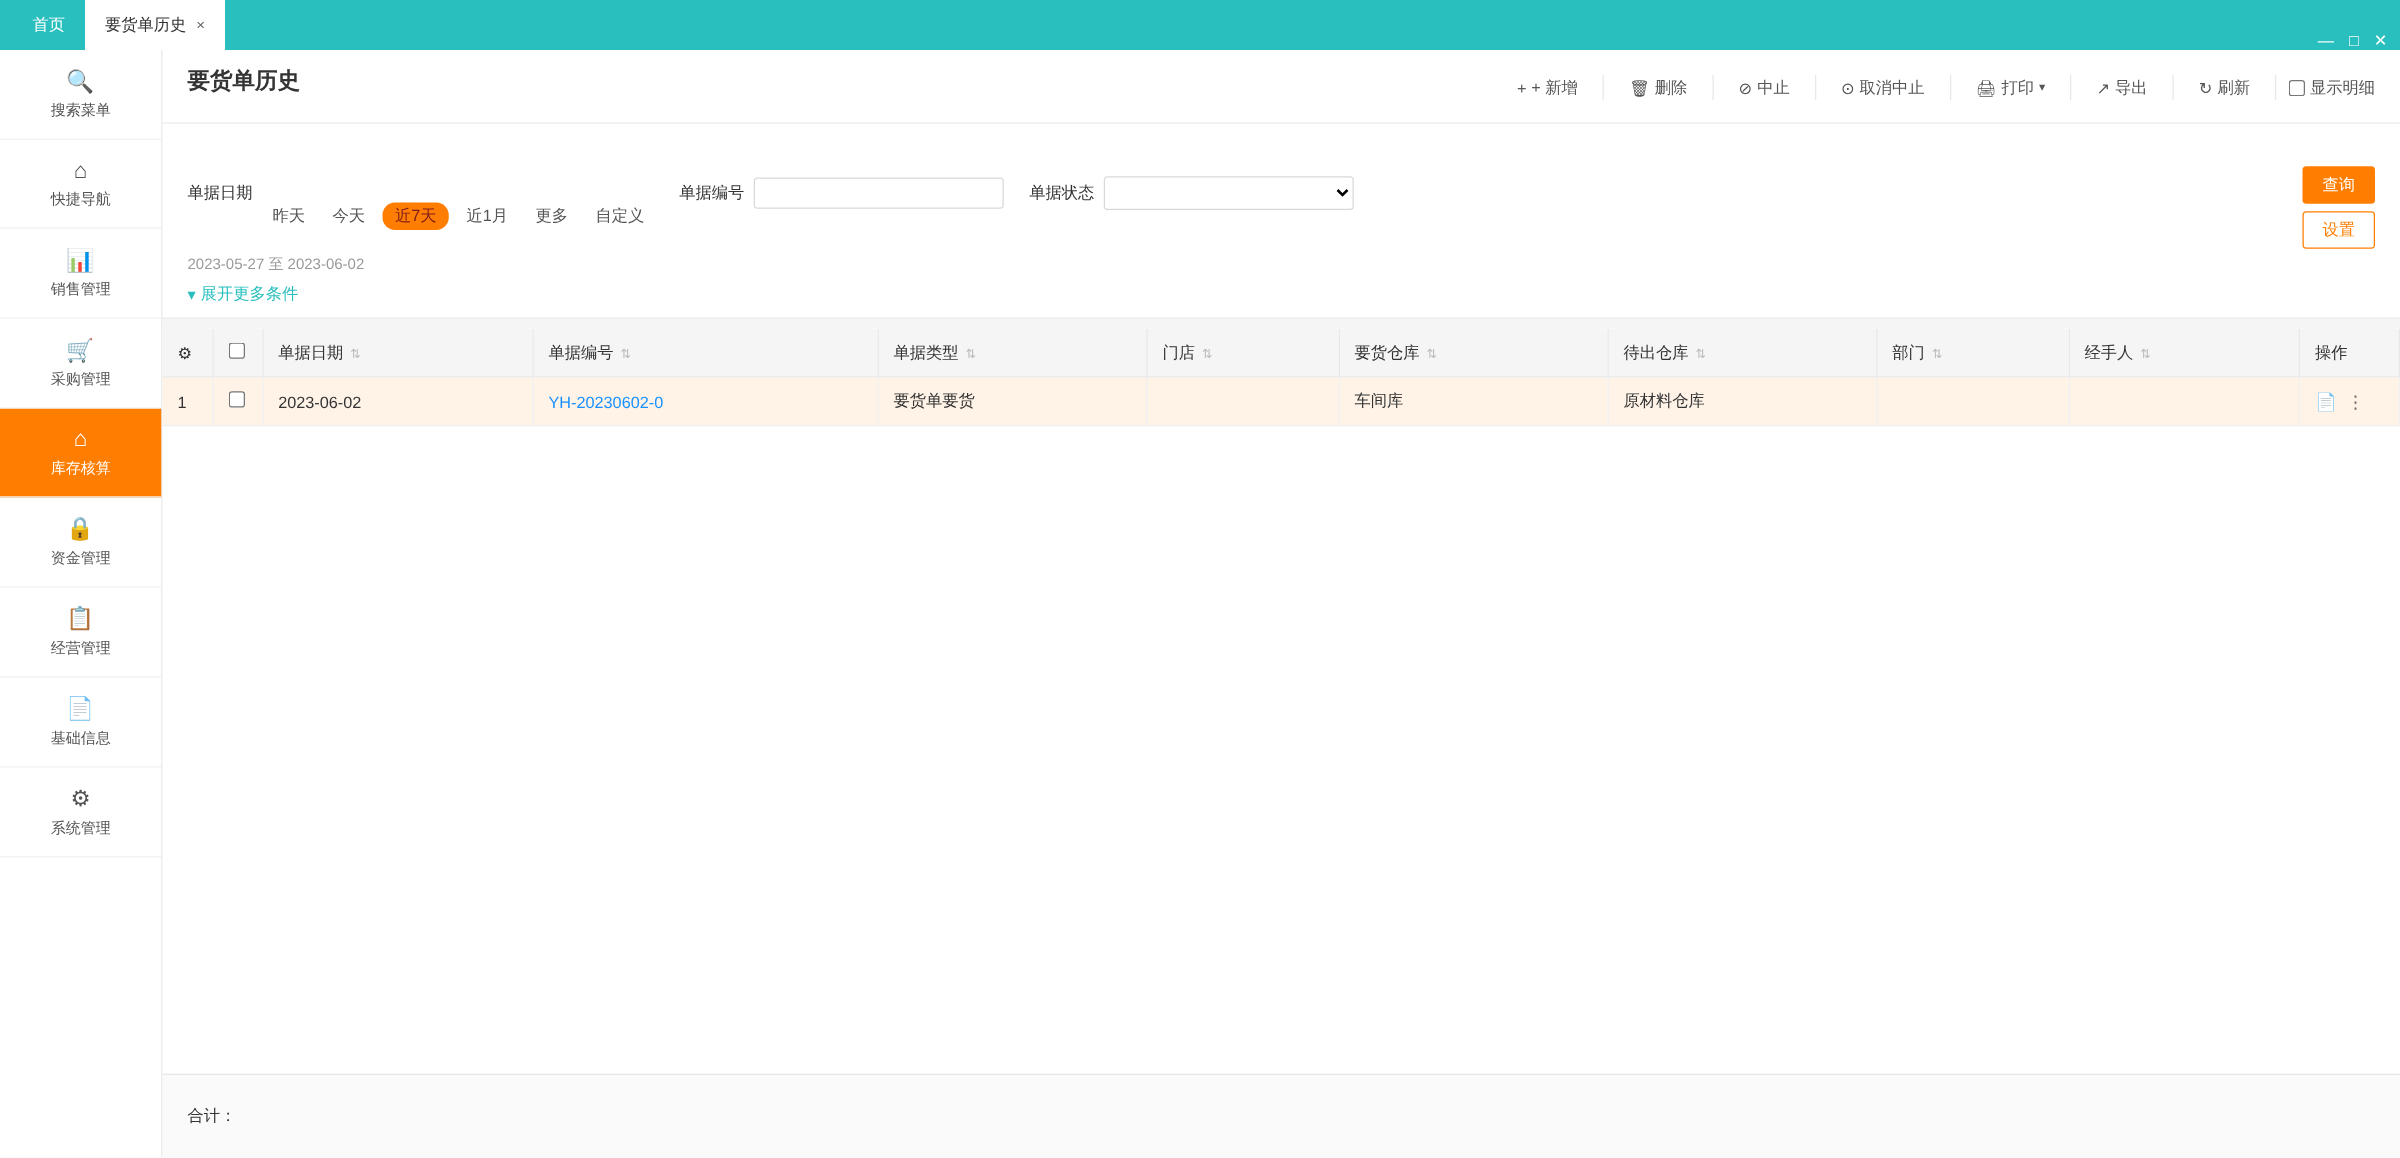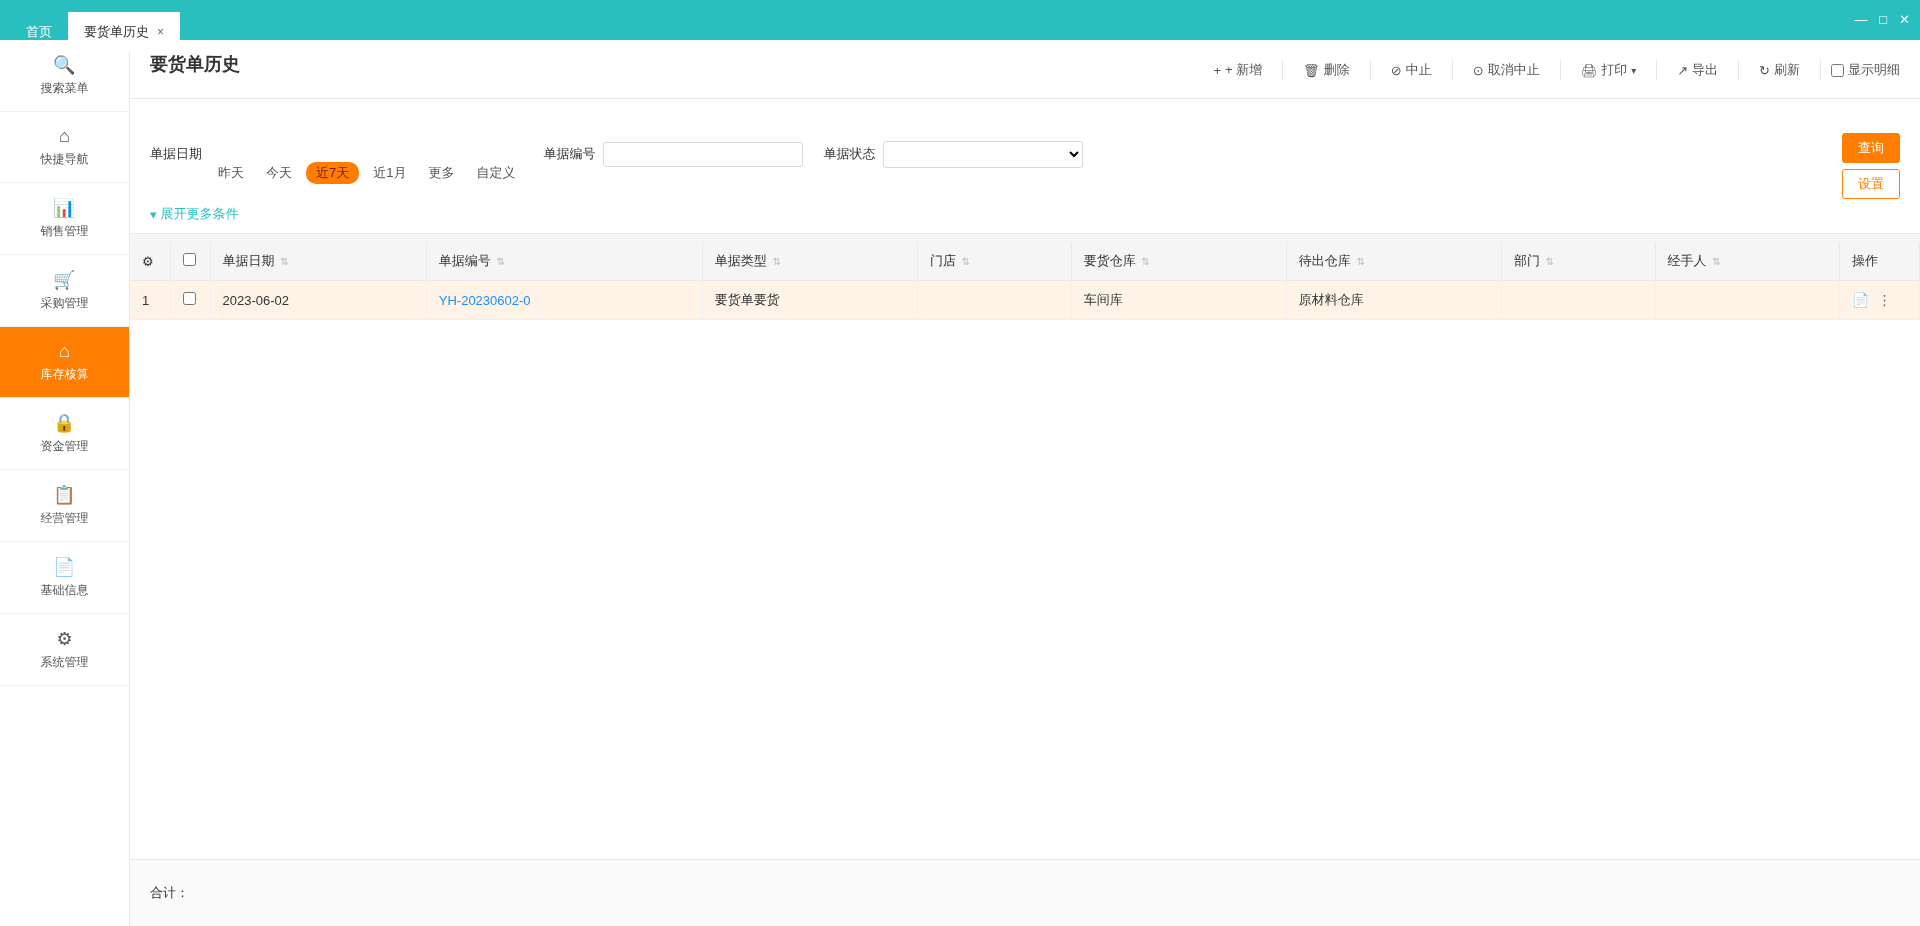--- a/index.html
+++ b/index.html
@@ -3,22 +3,22 @@
   <meta charset="utf-8">
   <style>
     * { box-sizing: border-box; margin: 0; padding: 0; }
     body { font-family: 'Microsoft YaHei', Arial, sans-serif; font-size: 13px; background: #f5f5f5; display: flex; flex-direction: column; height: 926px; overflow: hidden; }
 
     
     .top-bar {
       background: #2abfbf;
       height: 40px;
       display: flex;
-      align-items: flex-start;
-      padding: 12px 10px;
+      align-items: flex-end;
+      padding: 0 10px;
       color: white;
       flex-shrink: 0;
       position: relative;
     }
     .top-bar .tab-home {
       padding: 0 16px;
       height: 40px;
       display: flex;
       align-items: center;
       color: white;
@@ -428,20 +428,23 @@
           <span class="filter-label">单据状态</span>
           <select class="filter-select">
             <option value=""></option>
           </select>
         </div>
         <div style="margin-left:auto; display:flex; flex-direction:column; gap:6px;">
           <button class="toolbar-btn-primary">查询</button>
           <button class="toolbar-btn-secondary">设置</button>
         </div>
       </div>
+      <div style="margin-top:4px;">
+        <div class="date-range">2023-05-27 至 2023-06-02</div>
+      </div>
       <div style="margin-top:6px; text-align:center;">
         <button class="expand-filter">
           <span>▾</span>
           <span>展开更多条件</span>
         </button>
       </div>
     </div>
 
     <div class="table-container">
       <table>

